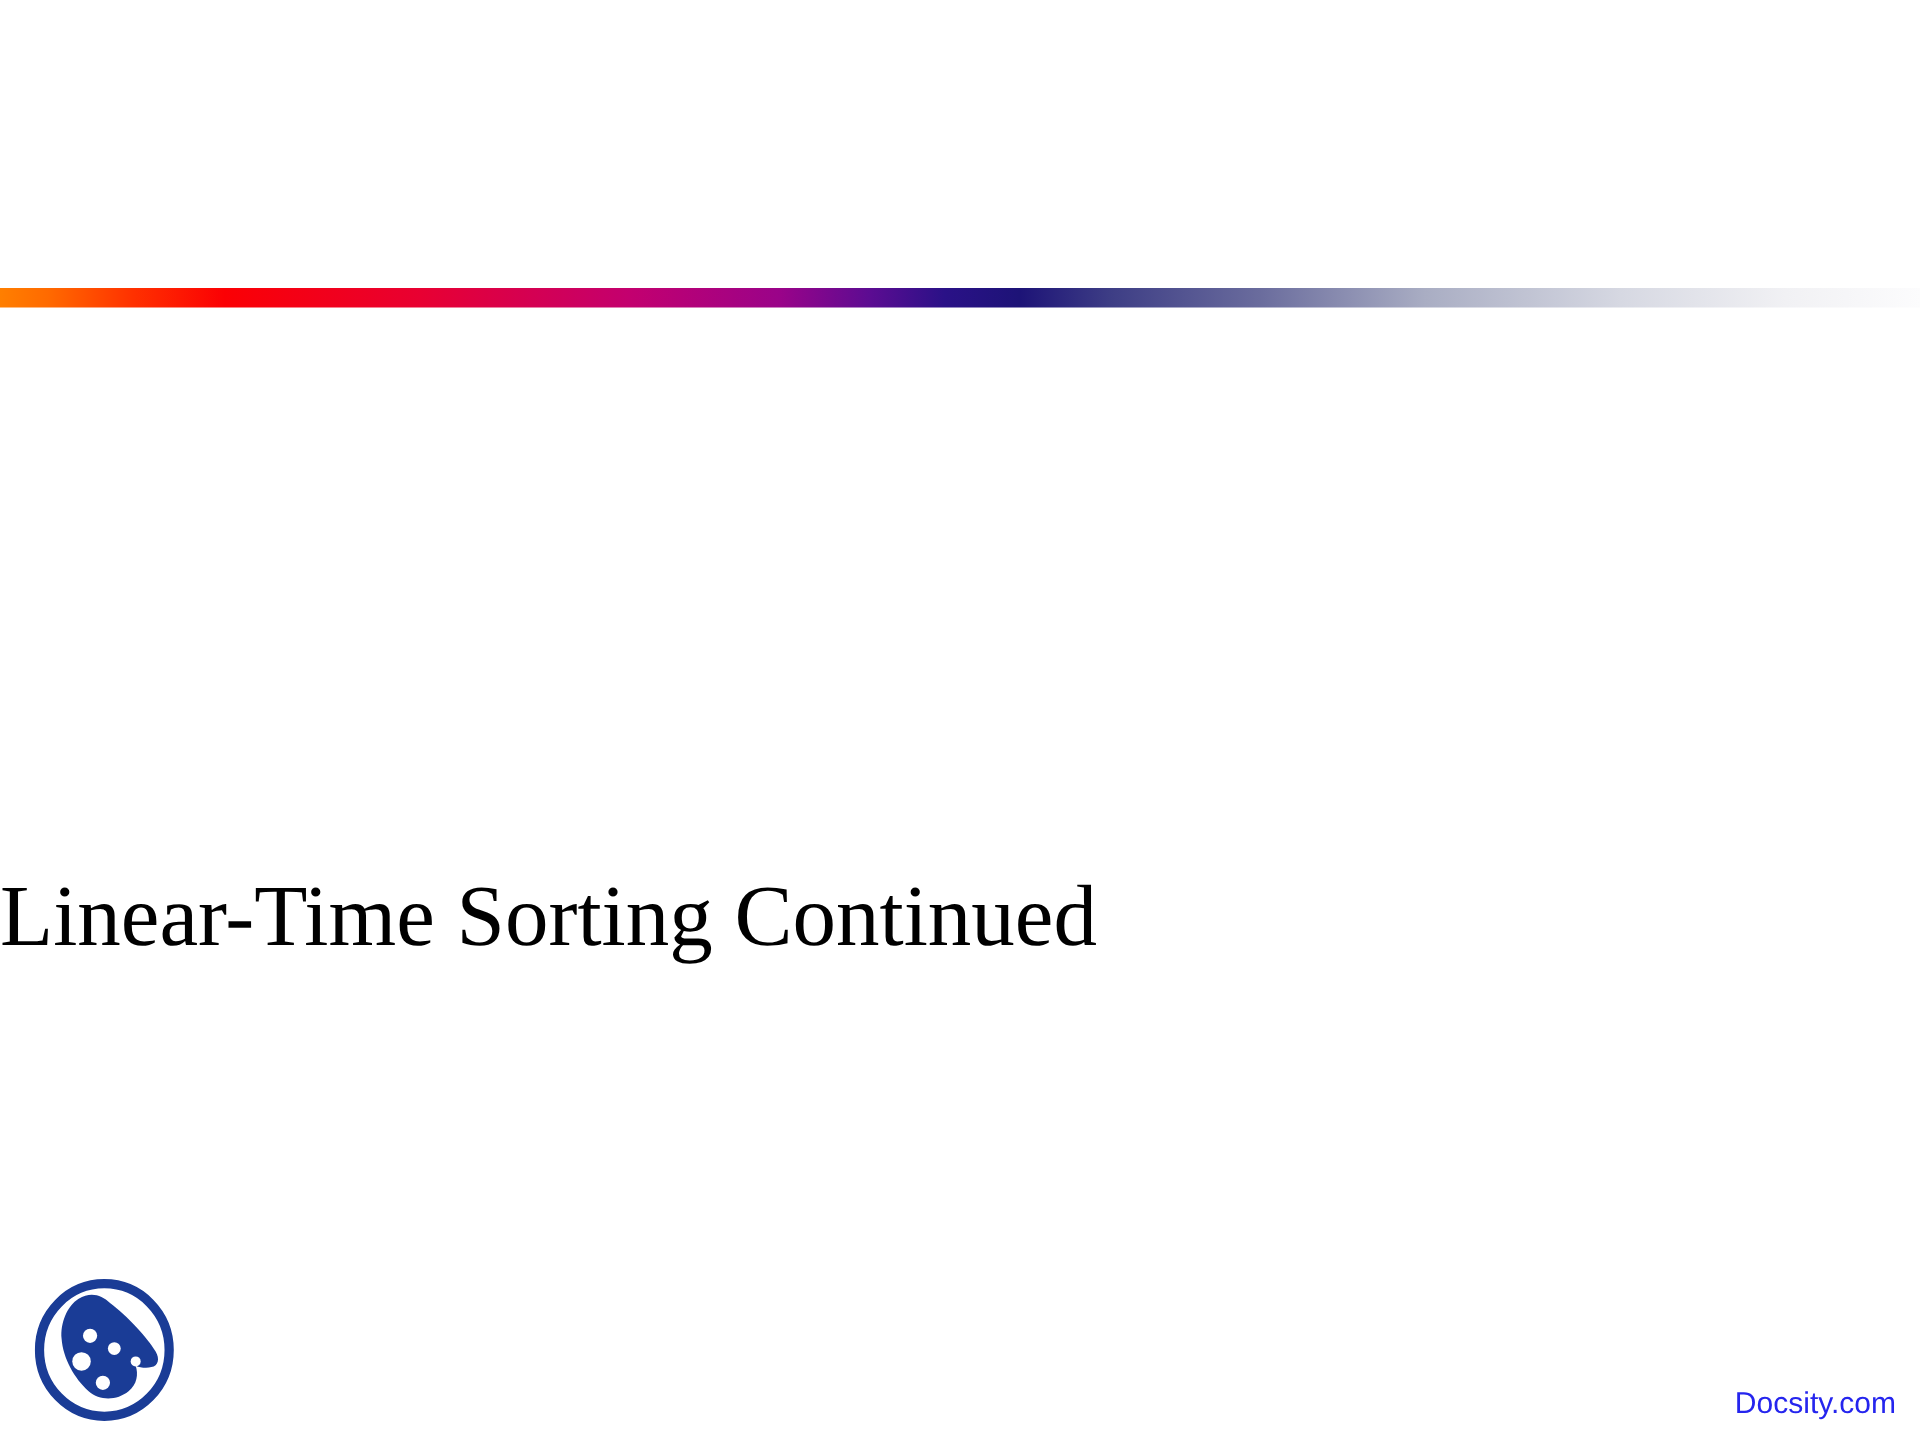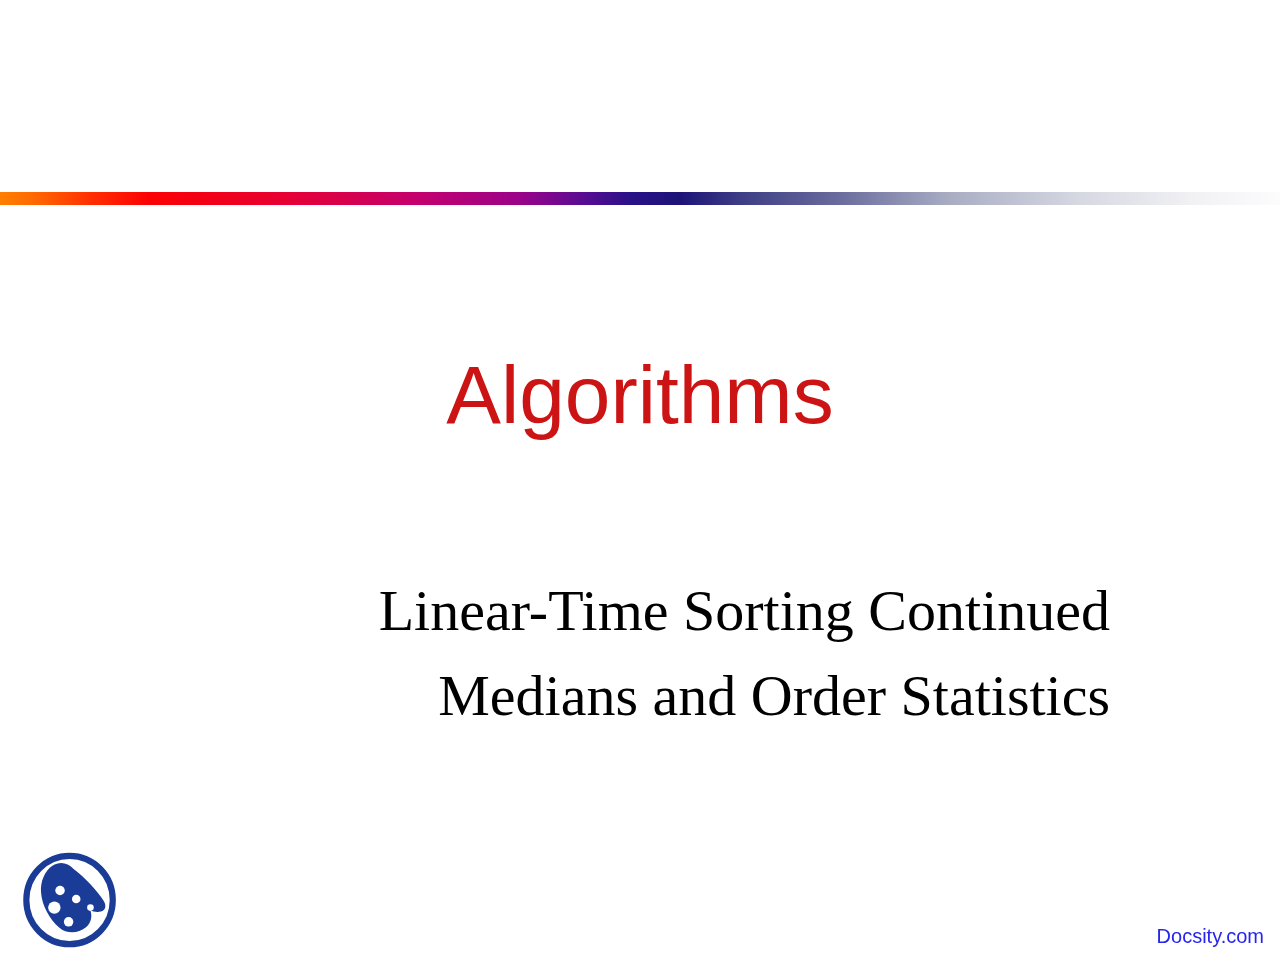--- a/index.html
+++ b/index.html
@@ -55,21 +55,21 @@
     font-weight: 400;
     color: #CC1414;
     letter-spacing: 0;
   }
 
   .subtitle {
     position: absolute;
     left: 0;
     top: 568px;
     width: 1110px;
-    text-align: right;
+    text-align: left;
     font-family: "Liberation Serif", serif;
     font-size: 58px;
     line-height: 85px;
     font-weight: 400;
     color: #000000;
   }
 
   .logo {
     position: absolute;
     left: 23px;
@@ -88,25 +88,23 @@
     color: #2525EE;
   }
 </style>
 </head>
 <body>
 
 <div class="slide">
 
   <div class="gradient-bar"></div>
 
-  <div class="title">Algorithms</div>
 
   <div class="subtitle">
     <div>Linear-Time Sorting Continued</div>
-    <div>Medians and Order Statistics</div>
   </div>
 
   <div class="logo">
     <svg viewBox="0 0 100 100" width="95" height="98" xmlns="http://www.w3.org/2000/svg">
       <ellipse cx="49" cy="50" rx="45.5" ry="46.5" fill="none" stroke="#1A3C96" stroke-width="6.5"></ellipse>
       <path fill="#1A3C96" d="M31,14
         C39,9 47,11 53,17
         C65,26 79,41 85,51
         C88,56 87,61 82,62
         C79,63 74,62.5 71,61

